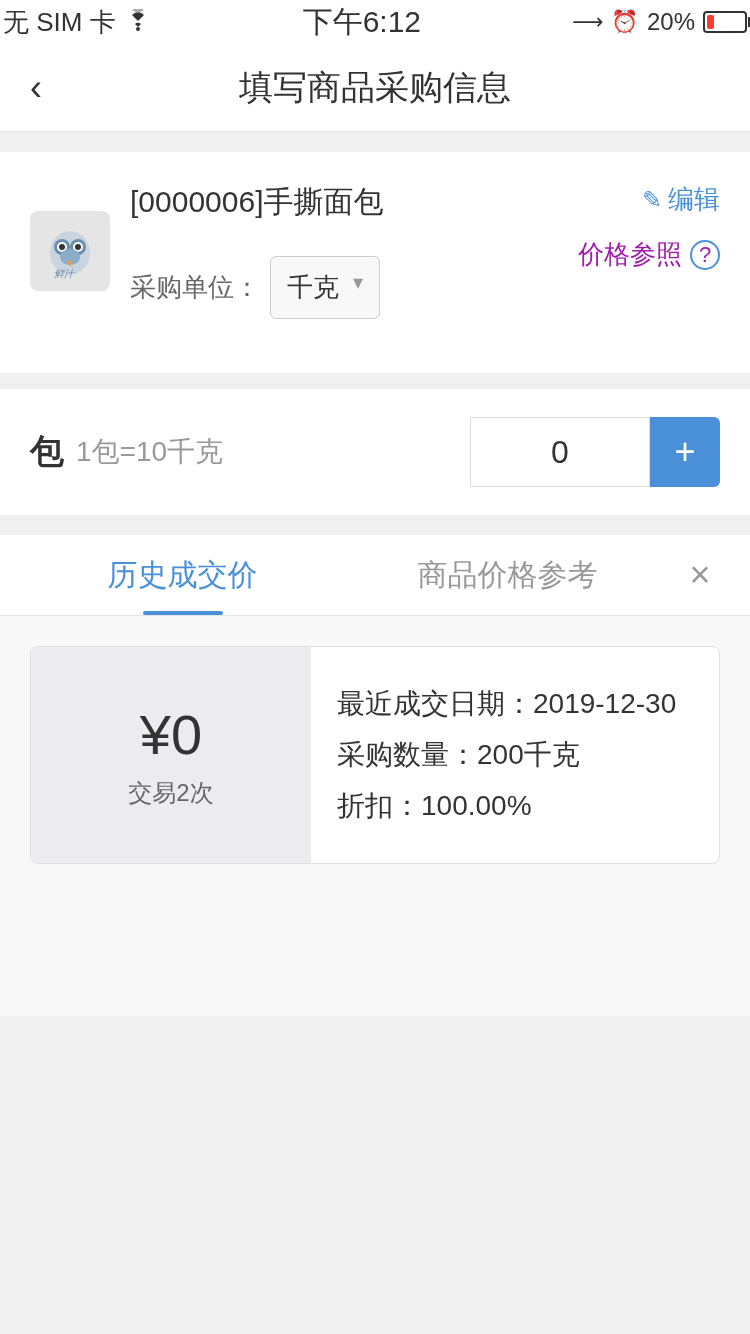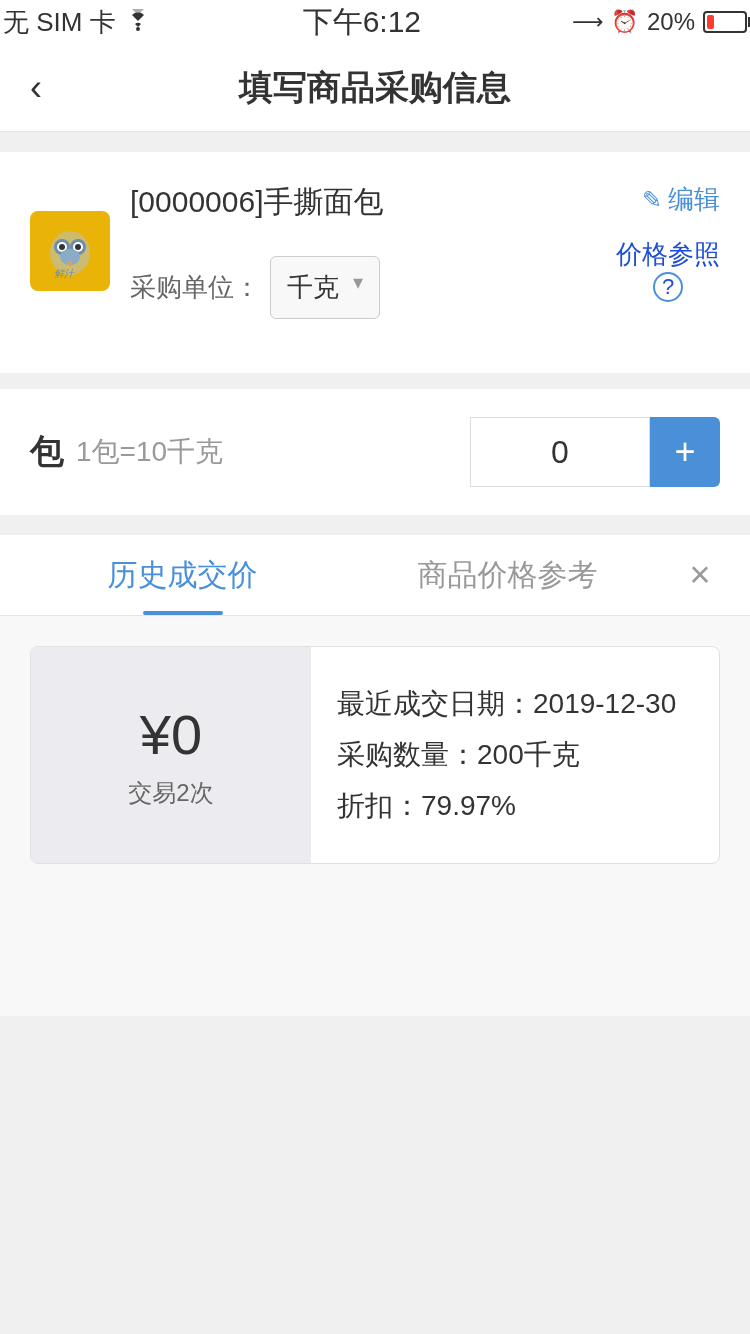--- a/index.html
+++ b/index.html
@@ -82,21 +82,21 @@
       color: #333;
       cursor: pointer;
       padding: 10px;
       margin-left: -10px;
     }
     .nav-title {
       position: absolute;
       left: 50%;
       transform: translateX(-50%);
       font-size: 34px;
-      font-weight: 700;
+      font-weight: 400;
       color: #333;
     }
 
     
     .product-card {
       background: #fff;
       margin-top: 20px;
       padding: 30px;
     }
     .product-header {
@@ -106,21 +106,21 @@
       margin-bottom: 24px;
     }
     .product-left {
       display: flex;
       align-items: center;
       gap: 20px;
     }
     .product-logo {
       width: 80px;
       height: 80px;
-      background: #eab308;
+      background: #e5e5e5;
       border-radius: 8px;
       display: flex;
       align-items: center;
       justify-content: center;
       flex-shrink: 0;
     }
     .logo-svg {
       width: 60px;
       height: 60px;
     }
@@ -160,27 +160,27 @@
     .edit-btn {
       color: #4a90d9;
       font-size: 26px;
       display: flex;
       align-items: center;
       gap: 6px;
       cursor: pointer;
       flex-shrink: 0;
     }
     .price-ref {
-      color: #1d4ed8;
+      color: #a21caf;
       font-size: 26px;
       display: flex;
       align-items: center;
+      gap: 8px;
       cursor: pointer;
       margin-left: auto;
-      flex-direction: column;
     }
 
     
     .section-divider {
       height: 16px;
       background: #f0f0f0;
     }
 
     
     .quantity-row {
@@ -431,17 +431,17 @@
       <div class="history-trades">交易2次</div>
     </div>
     <div class="history-card-right">
       <div class="history-detail-row">
         <span>最近成交日期：</span><span>2019-12-30</span>
       </div>
       <div class="history-detail-row">
         <span>采购数量：</span><span>200千克</span>
       </div>
       <div class="history-detail-row">
-        <span>折扣：</span><span>79.97%</span>
+        <span>折扣：</span><span>100.00%</span>
       </div>
     </div>
   </div>
 </div>
 
 </body></html>

